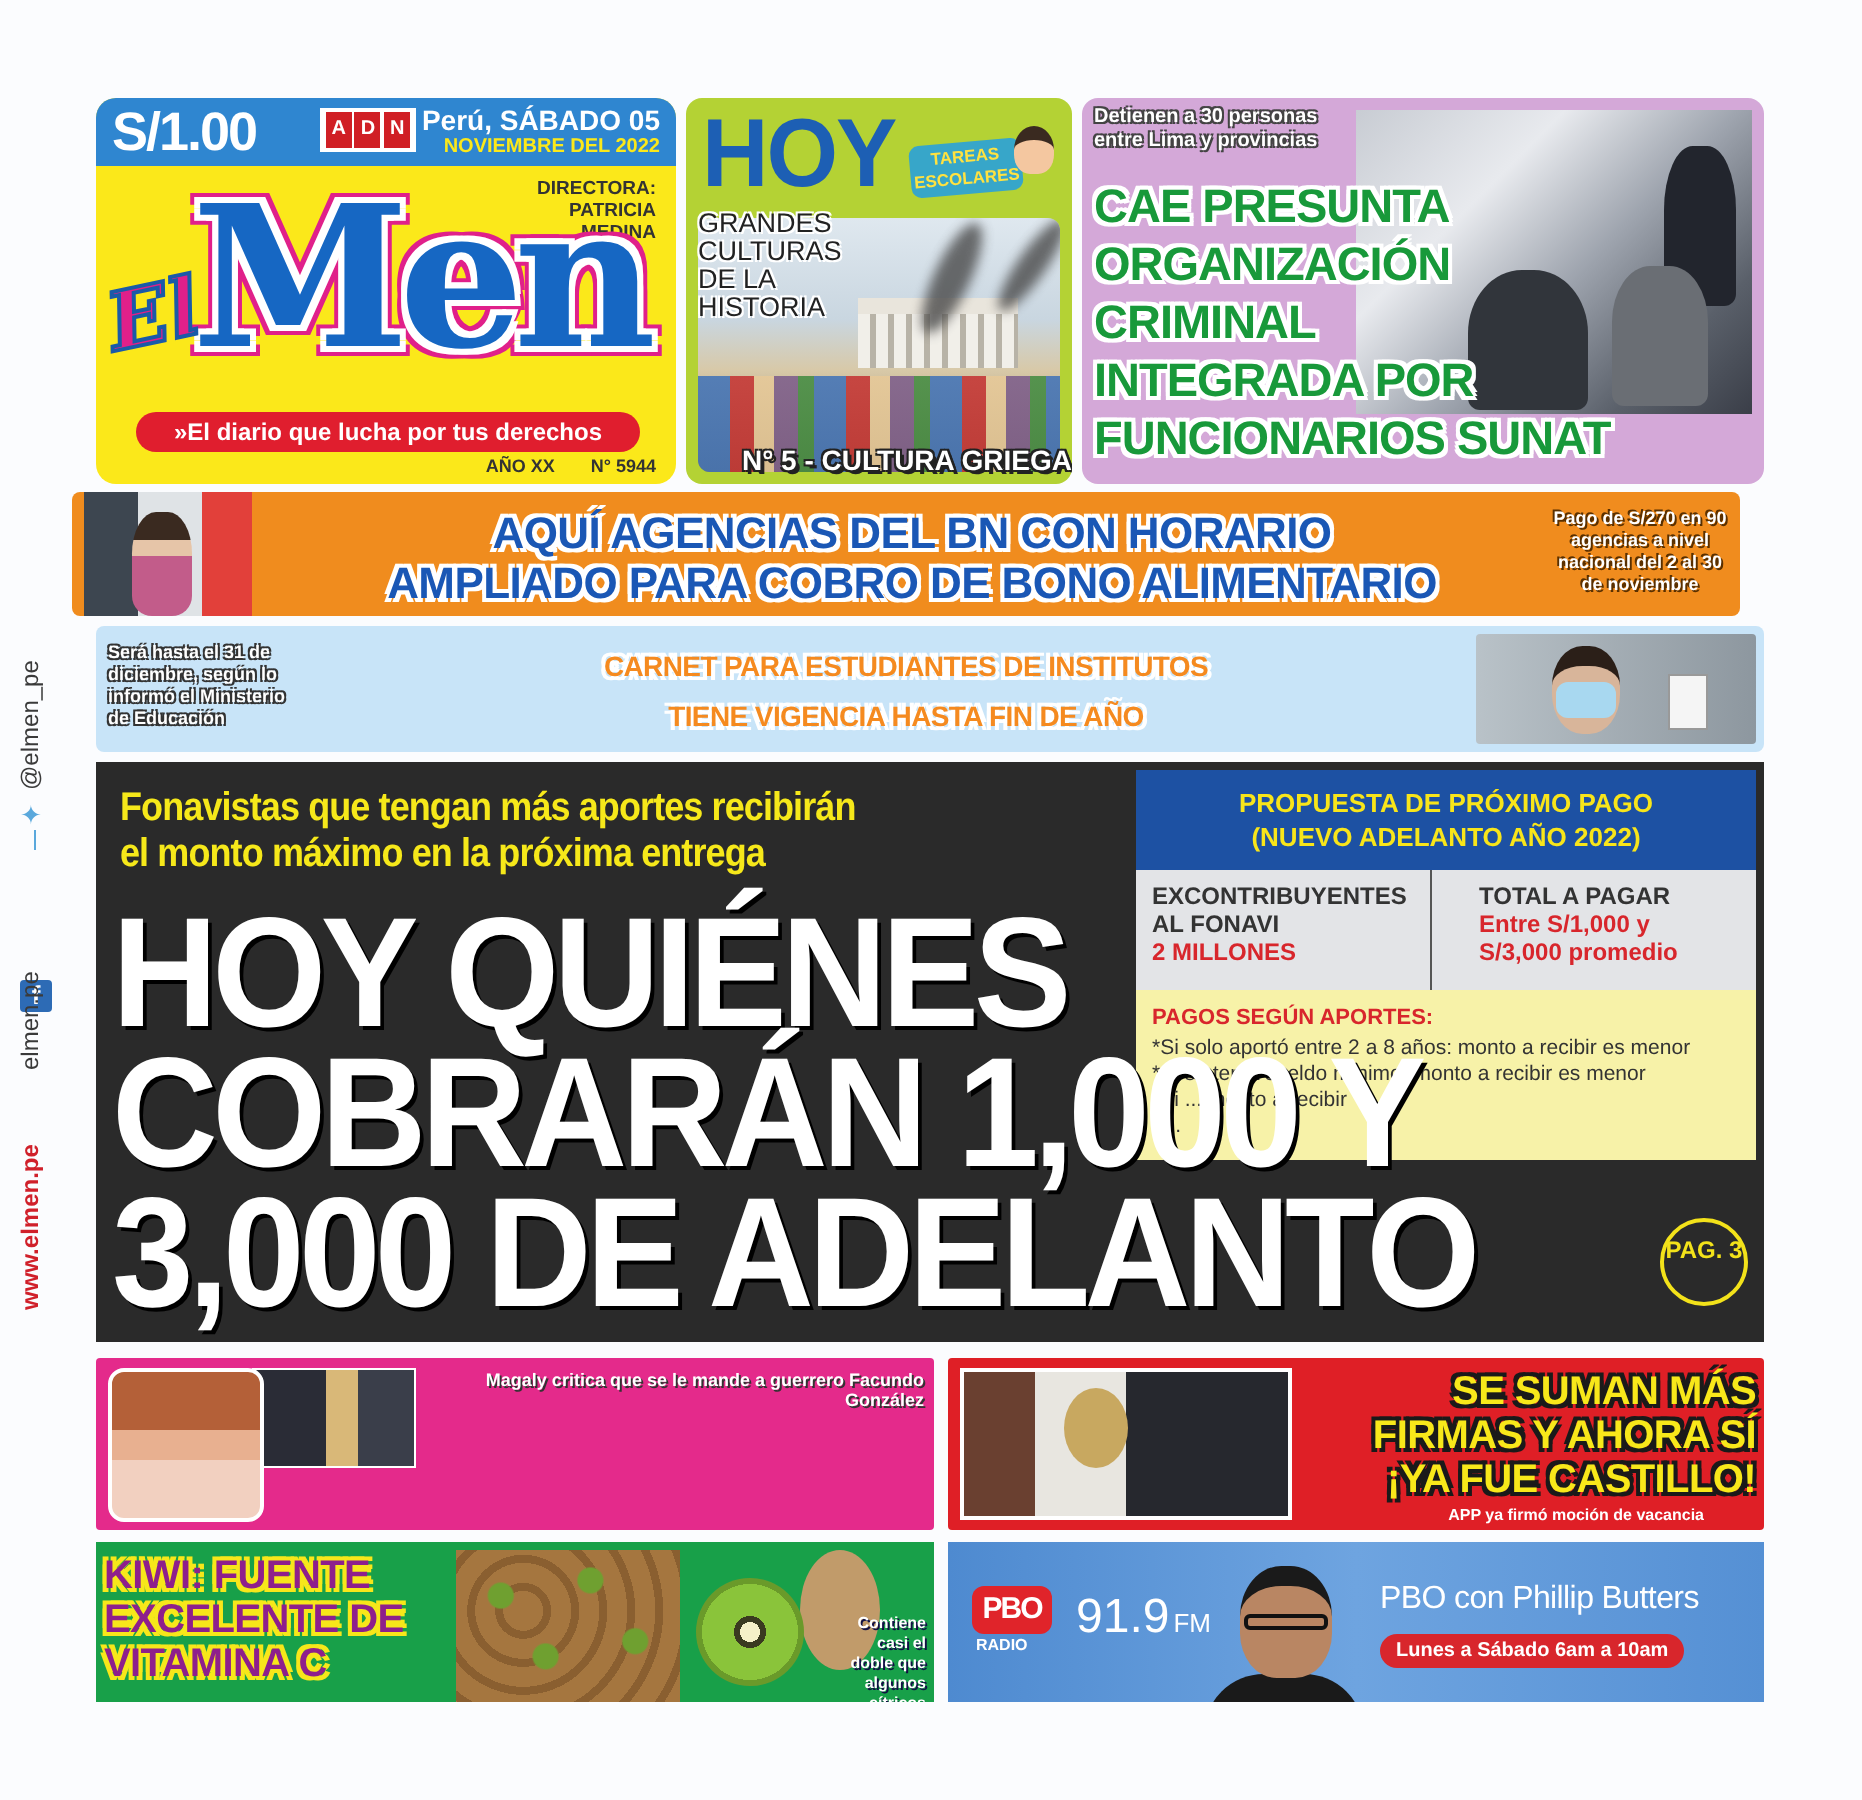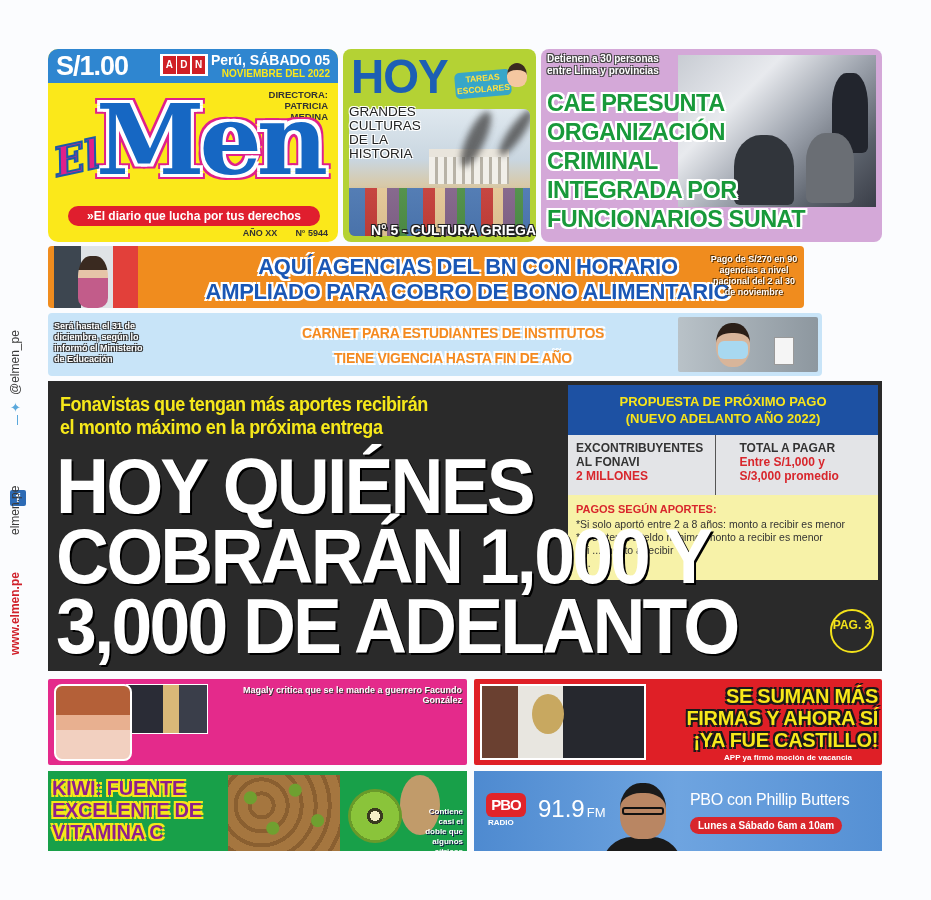--- a/index.html
+++ b/index.html
@@ -48,28 +48,28 @@
   
   .sunat { left: 541px; top: 49px; width: 341px; height: 193px; background: #d4a8d8; border-radius: 8px; overflow: hidden; }
   .sunat-photo { position: absolute; left: 137px; top: 6px; width: 198px; height: 152px; background: linear-gradient(135deg, #c8ccd3 0%, #e8eaee 30%, #9ea4ae 55%, #5a606a 80%, #3a3e48 100%); }
   .officer1 { position: absolute; left: 154px; top: 18px; width: 36px; height: 80px; background: #22252d; border-radius: 40% 40% 6px 6px; }
   .officer2 { position: absolute; left: 128px; top: 78px; width: 48px; height: 70px; background: #6a6e74; border-radius: 40% 40% 6px 6px; }
   .officer3 { position: absolute; left: 56px; top: 80px; width: 60px; height: 70px; background: #31353b; border-radius: 45% 45% 6px 6px; }
   .sunat-kicker { position: absolute; left: 6px; top: 4px; color: #fff; font-size: 10px; font-weight: 700; line-height: 12px; text-shadow: 1px 1px 0 #444, -1px -1px 0 #444, 1px -1px 0 #444, -1px 1px 0 #444; }
   .sunat-head { position: absolute; left: 6px; top: 40px; color: #18993a; font-size: 23.5px; font-weight: 900; line-height: 29px; letter-spacing: -0.5px; text-shadow: 2px 2px 0 #fff, -2px -2px 0 #fff, 2px -2px 0 #fff, -2px 2px 0 #fff, 0 2px 0 #fff, 2px 0 0 #fff, 0 -2px 0 #fff, -2px 0 0 #fff; }
 
   
-  .bn { left: 48px; top: 246px; width: 756px; height: 62px; background: #f08c1e; border-radius: 4px; overflow: hidden; }
+  .bn { left: 36px; top: 246px; width: 834px; height: 62px; background: #f08c1e; border-radius: 4px; overflow: hidden; }
   .bn-photo { position: absolute; left: 6px; top: 0; width: 84px; height: 62px; background: linear-gradient(90deg, #3d4650 0 32%, #dfe3e6 32% 70%, #e2403a 70% 100%); }
   .bn-woman { position: absolute; left: 24px; top: 10px; width: 30px; height: 52px; background: linear-gradient(180deg, #3a2a20 0 14px, #e6c5a8 14px 22px, #c25c8a 22px 100%); border-radius: 40% 40% 10px 10px; }
   .bn-head { position: absolute; left: 100px; top: 8px; width: 640px; text-align: center; color: #1a57b5; font-size: 22px; font-weight: 900; line-height: 25px; letter-spacing: -0.3px; text-shadow: 2px 2px 0 #fff, -2px -2px 0 #fff, 2px -2px 0 #fff, -2px 2px 0 #fff; }
   .bn-side { position: absolute; right: 4px; top: 8px; width: 92px; text-align: center; color: #fff; font-size: 9px; font-weight: 700; line-height: 11px; text-shadow: 1px 1px 0 #5a3000, -1px -1px 0 #5a3000; }
 
   
-  .carnet { left: 48px; top: 313px; width: 774px; height: 63px; background: #c8e4f8; border-radius: 4px; overflow: hidden; }
+  .carnet { left: 48px; top: 313px; width: 834px; height: 63px; background: #c8e4f8; border-radius: 4px; overflow: hidden; }
   .carnet-side { position: absolute; left: 6px; top: 8px; width: 92px; color: #fff; font-size: 9px; font-weight: 700; line-height: 11px; text-shadow: 1px 1px 0 #333, -1px -1px 0 #333, 1px -1px 0 #333, -1px 1px 0 #333; }
   .carnet-head { position: absolute; left: 100px; top: 8px; width: 610px; text-align: center; color: #f58a1f; font-size: 14px; font-weight: 900; line-height: 25px; letter-spacing: -0.3px; text-shadow: 2px 2px 0 #fff, -2px -2px 0 #fff, 2px -2px 0 #fff, -2px 2px 0 #fff; }
   .carnet-photo { position: absolute; right: 4px; top: 4px; width: 140px; height: 55px; background: linear-gradient(90deg, #b9c2c8, #8d979f); border-radius: 2px; overflow: hidden; }
   .man-head { position: absolute; left: 38px; top: 6px; width: 34px; height: 44px; background: #d8b59a; border-radius: 45%; border-top: 10px solid #2b1f18; }
   .mask { position: absolute; left: 40px; top: 24px; width: 30px; height: 18px; background: #a8d8f0; border-radius: 6px; }
   .card { position: absolute; left: 96px; top: 20px; width: 20px; height: 28px; background: #f5f5f5; border: 1px solid #999; }
 
   
   .main { left: 48px; top: 381px; width: 834px; height: 290px; background: #2a2a2a; }
   .main-kicker { position: absolute; left: 12px; top: 12px; color: #f6e81a; font-size: 20px; font-weight: 900; line-height: 23px; letter-spacing: -0.5px; transform: scaleX(0.9); transform-origin: left top; width: 540px; }

